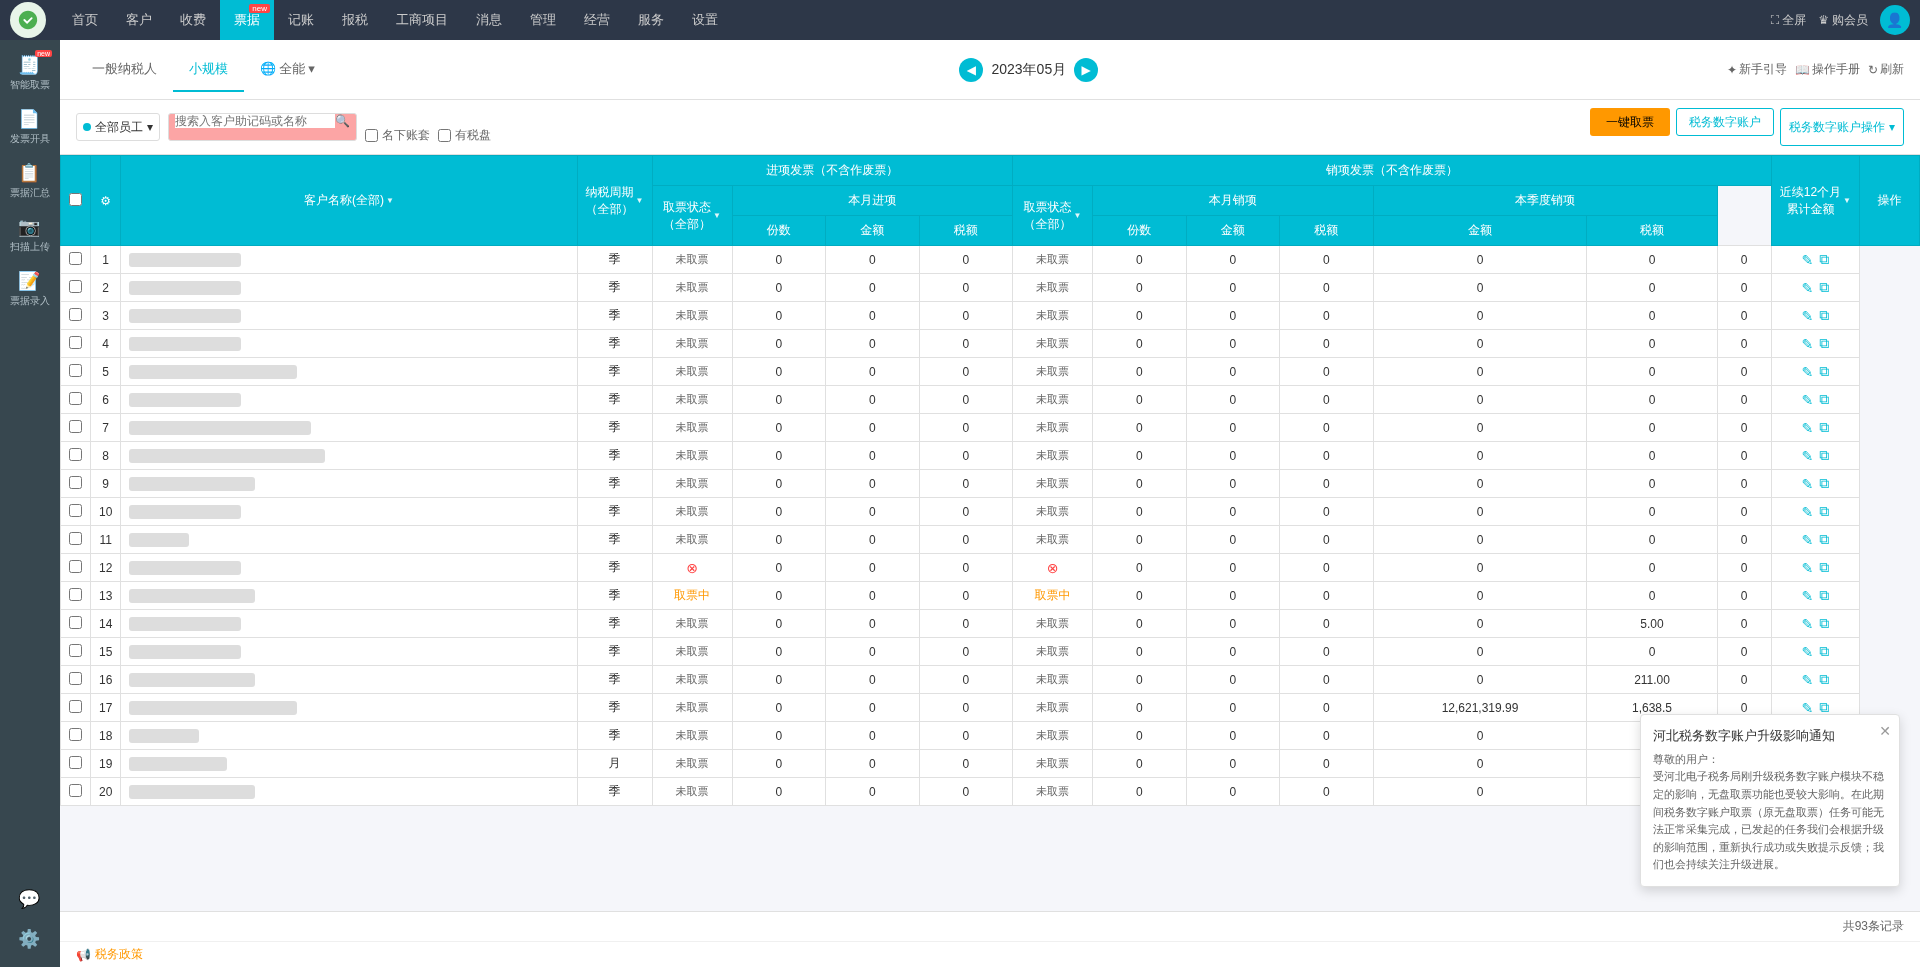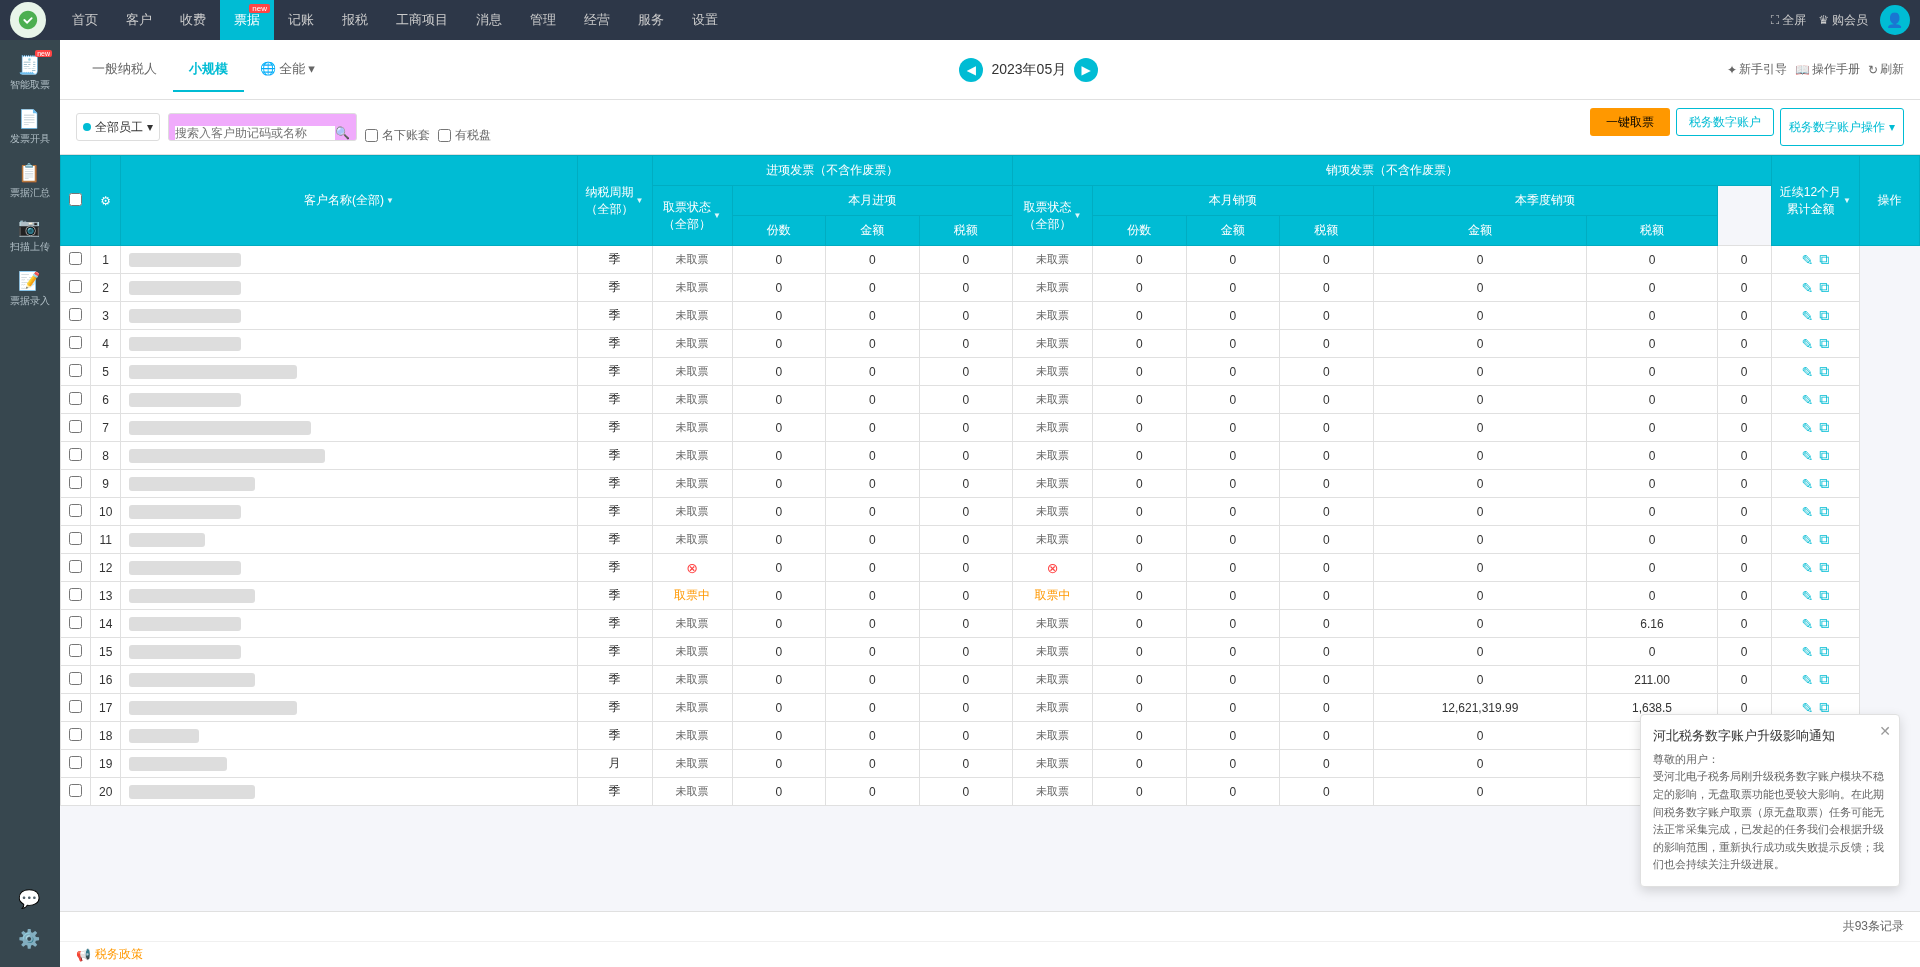--- a/index.html
+++ b/index.html
@@ -141,21 +141,21 @@
       padding: 0 16px;
       height: 44px;
       display: flex;
       align-items: center;
       cursor: pointer;
       font-size: 13px;
       color: #666;
       border-bottom: 2px solid transparent;
       position: relative;
     }
-    .sub-tab.active { color: #00bcd4; border-bottom-color: #00bcd4; font-weight: 700; }
+    .sub-tab.active { color: #00bcd4; border-bottom-color: #00bcd4; font-weight: 400; }
     .sub-tabs-right {
       margin-left: auto;
       display: flex;
       align-items: center;
       gap: 8px;
       font-size: 12px;
       color: #666;
     }
     .sub-tabs-right span { cursor: pointer; display: flex; align-items: center; gap: 2px; }
     .month-nav {
@@ -192,26 +192,26 @@
       height: 28px;
       padding: 0 6px;
       background: #fff;
       font-size: 12px;
       cursor: pointer;
       gap: 4px;
     }
     .employee-select .dot { width: 8px; height: 8px; background: #00bcd4; border-radius: 50%; }
     .search-input {
       display: flex;
-      align-items: flex-end;
+      align-items: flex-start;
       border: 1px solid #ddd;
       border-radius: 3px;
       height: 28px;
       padding: 0 6px;
-      background: #f0abfc;
+      background: #fca5a5;
       font-size: 12px;
     }
     .search-input input {
       border: none; outline: none; font-size: 12px; width: 160px;
     }
     .checkbox-label { display: flex; align-items: center; gap: 4px; cursor: pointer; font-size: 12px; color: #666; margin-top: 16px; }
     .checkbox-label input[type=checkbox] { cursor: pointer; }
     .btn-primary {
       background: #ff9800;
       color: #000000;
@@ -800,21 +800,21 @@
       <div class="action-icons">
         <span class="action-icon">✎</span>
         <span class="action-icon">⧉</span>
       </div>
     </td>
   </tr>
             <tr>
     <td><input type="checkbox" style=""></td>
     <td>11</td>
     <td class="customer-name">
-      <span class="blurred-text" style="width:76px;text-decoration:underline;">XXXX</span>
+      <span class="blurred-text" style="width:60px;text-decoration:underline;">XXXX</span>
     </td>
     <td>季</td>
     <td><span class="status-badge">未取票</span></td>
     <td>0</td>
     <td>0</td>
     <td>0</td>
     <td><span class="status-badge">未取票</span></td>
     <td>0</td>
     <td>0</td>
     <td>0</td>
@@ -887,21 +887,21 @@
     <td>季</td>
     <td><span class="status-badge">未取票</span></td>
     <td>0</td>
     <td>0</td>
     <td>0</td>
     <td><span class="status-badge">未取票</span></td>
     <td>0</td>
     <td>0</td>
     <td>0</td>
     <td class="">0</td>
-    <td class="highlighted-value">6.16</td>
+    <td class="highlighted-value">5.00</td>
     <td>0</td>
     <td>
       <div class="action-icons">
         <span class="action-icon">✎</span>
         <span class="action-icon">⧉</span>
       </div>
     </td>
   </tr>
             <tr>
     <td><input type="checkbox" style=""></td>

